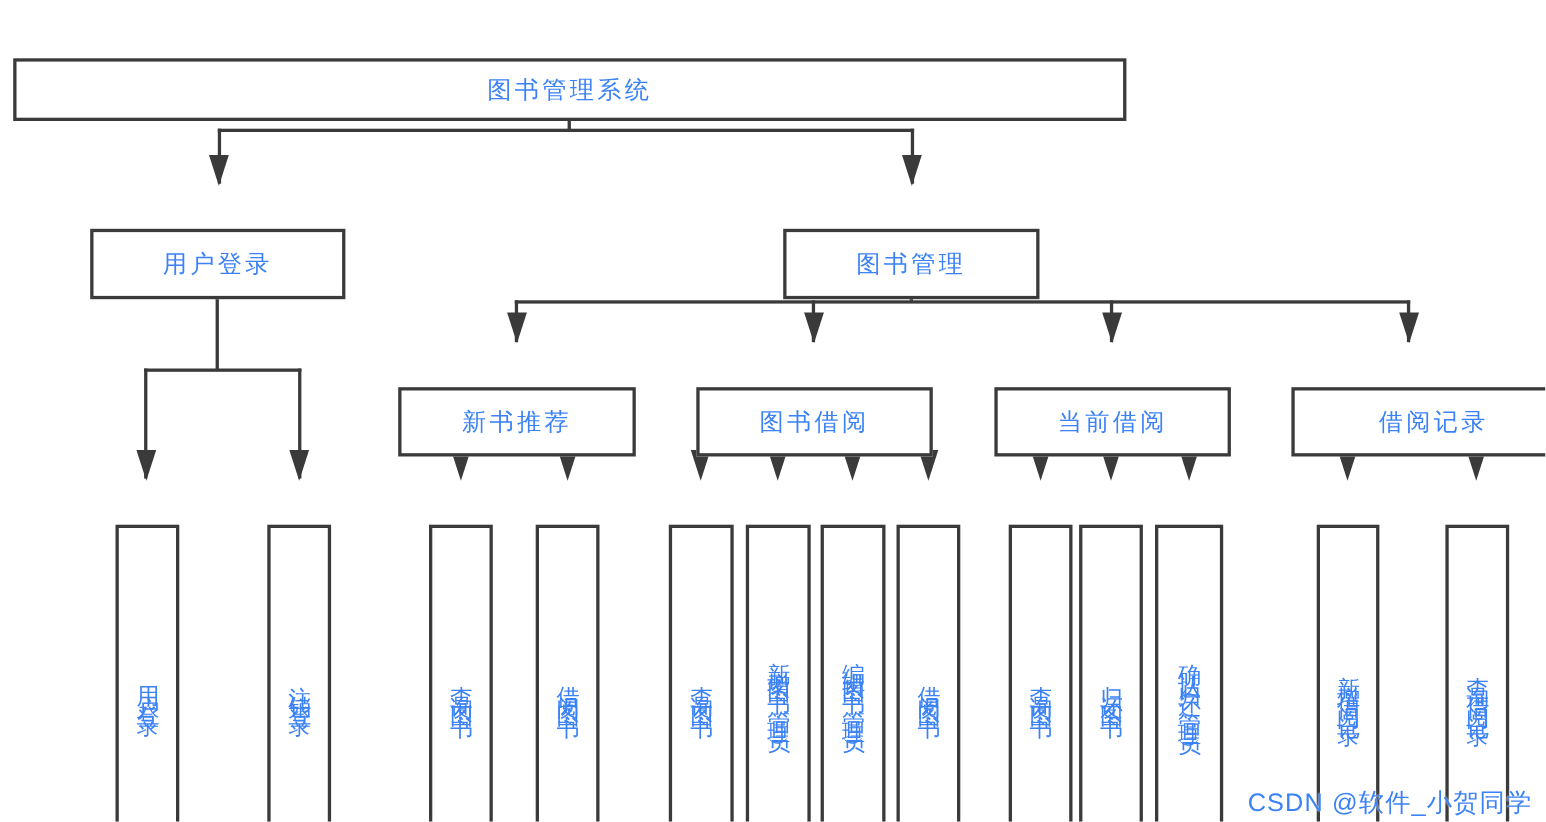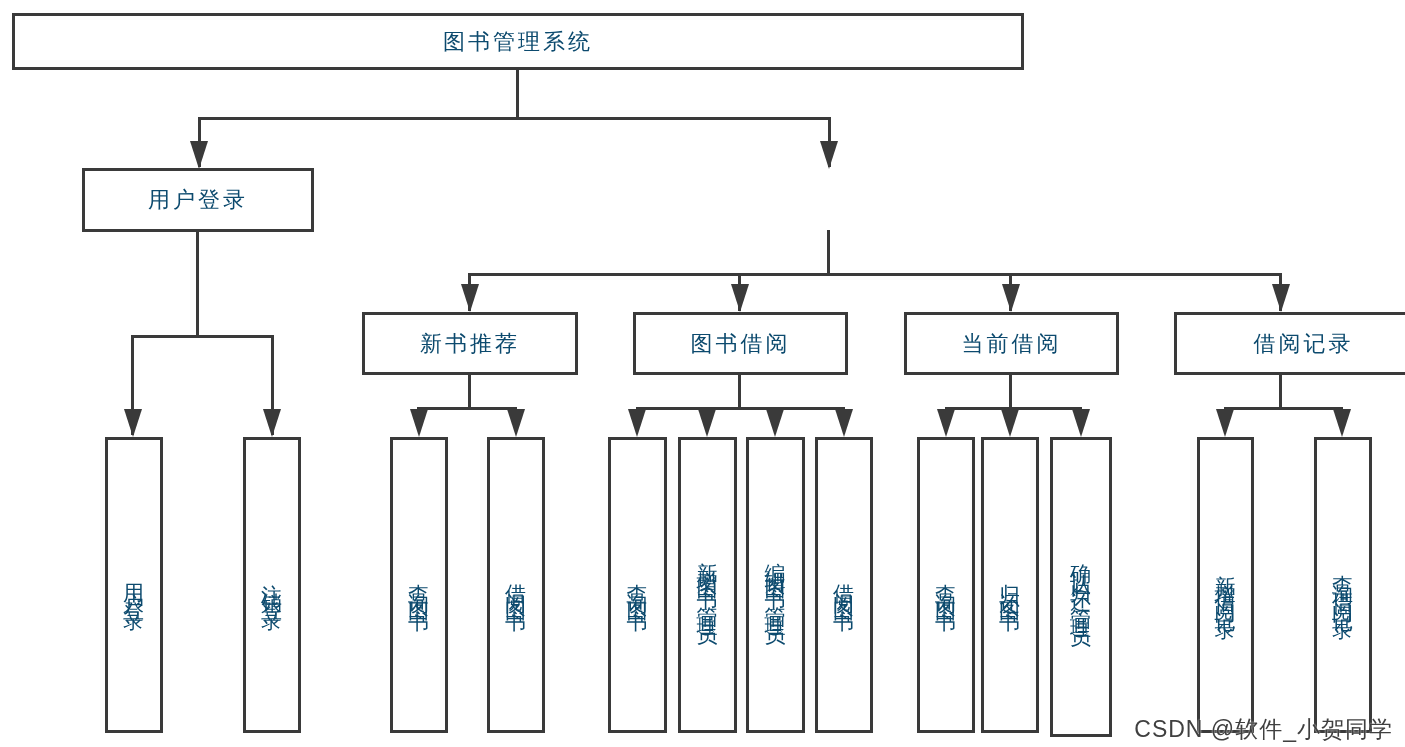--- a/index.html
+++ b/index.html
@@ -2,36 +2,36 @@
 <html><head>
 <meta charset="utf-8">
 <style>
   html,body{margin:0;padding:0;background:#fff;}
   #canvas{
     position:relative;width:1405px;height:747px;background:#ffffff;
     font-family:"Liberation Sans","DejaVu Sans",sans-serif;overflow:hidden;
   }
   .box{
     position:absolute;box-sizing:border-box;border:3px solid #3a3a3a;background:#ffffff;
-    display:flex;align-items:center;justify-content:center;color:#0c4a6e;
+    display:flex;align-items:center;justify-content:center;color:#3b82f6;margin-top:40px;
   }
   .box.h{font-size:22px;letter-spacing:3px;white-space:nowrap;}
   .box.v{
     writing-mode:vertical-rl;text-orientation:mixed;
     font-size:21px;letter-spacing:9px;line-height:1;
   }
   .hline{position:absolute;height:3px;background:#3a3a3a;}
   .vline{position:absolute;width:3px;background:#3a3a3a;}
   .arrow{
     position:absolute;width:0;height:0;
     border-left:9px solid transparent;border-right:9px solid transparent;
     border-top:28px solid #3a3a3a;
   }
   .watermark{
-    position:absolute;color:#404040;font-size:23px;letter-spacing:1px;
+    position:absolute;color:#3b82f6;font-size:23px;letter-spacing:1px;
     text-shadow:0 0 2px #ffffff;white-space:nowrap;z-index:5;
   }
 </style>
 </head>
 <body>
 
 <div id="canvas">
 
   <div class="vline" style="left:516px;top:68px;height:52px;"></div>
   <div class="hline" style="left:198px;top:117px;width:633px;"></div>
@@ -77,20 +77,21 @@
   <div class="arrow" style="left:1072px;top:409px;"></div>
 
   <div class="vline" style="left:1279px;top:373px;height:36px;"></div>
   <div class="hline" style="left:1224px;top:407px;width:119px;"></div>
   <div class="arrow" style="left:1216px;top:409px;"></div>
   <div class="arrow" style="left:1333px;top:409px;"></div>
 
   <div class="box h" style="left:12px;top:13px;width:1012px;height:57px;">图书管理系统</div>
 
   <div class="box h" style="left:82px;top:168px;width:232px;height:64px;">用户登录</div>
+  <div class="box h" style="left:712px;top:168px;width:233px;height:64px;">图书管理</div>
 
   <div class="box h" style="left:633px;top:312px;width:215px;height:63px;">图书借阅</div>
   <div class="box h" style="left:362px;top:312px;width:216px;height:63px;">新书推荐</div>
   <div class="box h" style="left:904px;top:312px;width:215px;height:63px;">当前借阅</div>
   <div class="box h" style="left:1174px;top:312px;width:259px;height:63px;">借阅记录</div>
 
   <div class="box v" style="left:105px;top:437px;width:58px;height:296px;">用户登录</div>
   <div class="box v" style="left:243px;top:437px;width:58px;height:296px;">注销登录</div>
 
   <div class="box v" style="left:390px;top:437px;width:58px;height:296px;">查询图书</div>

